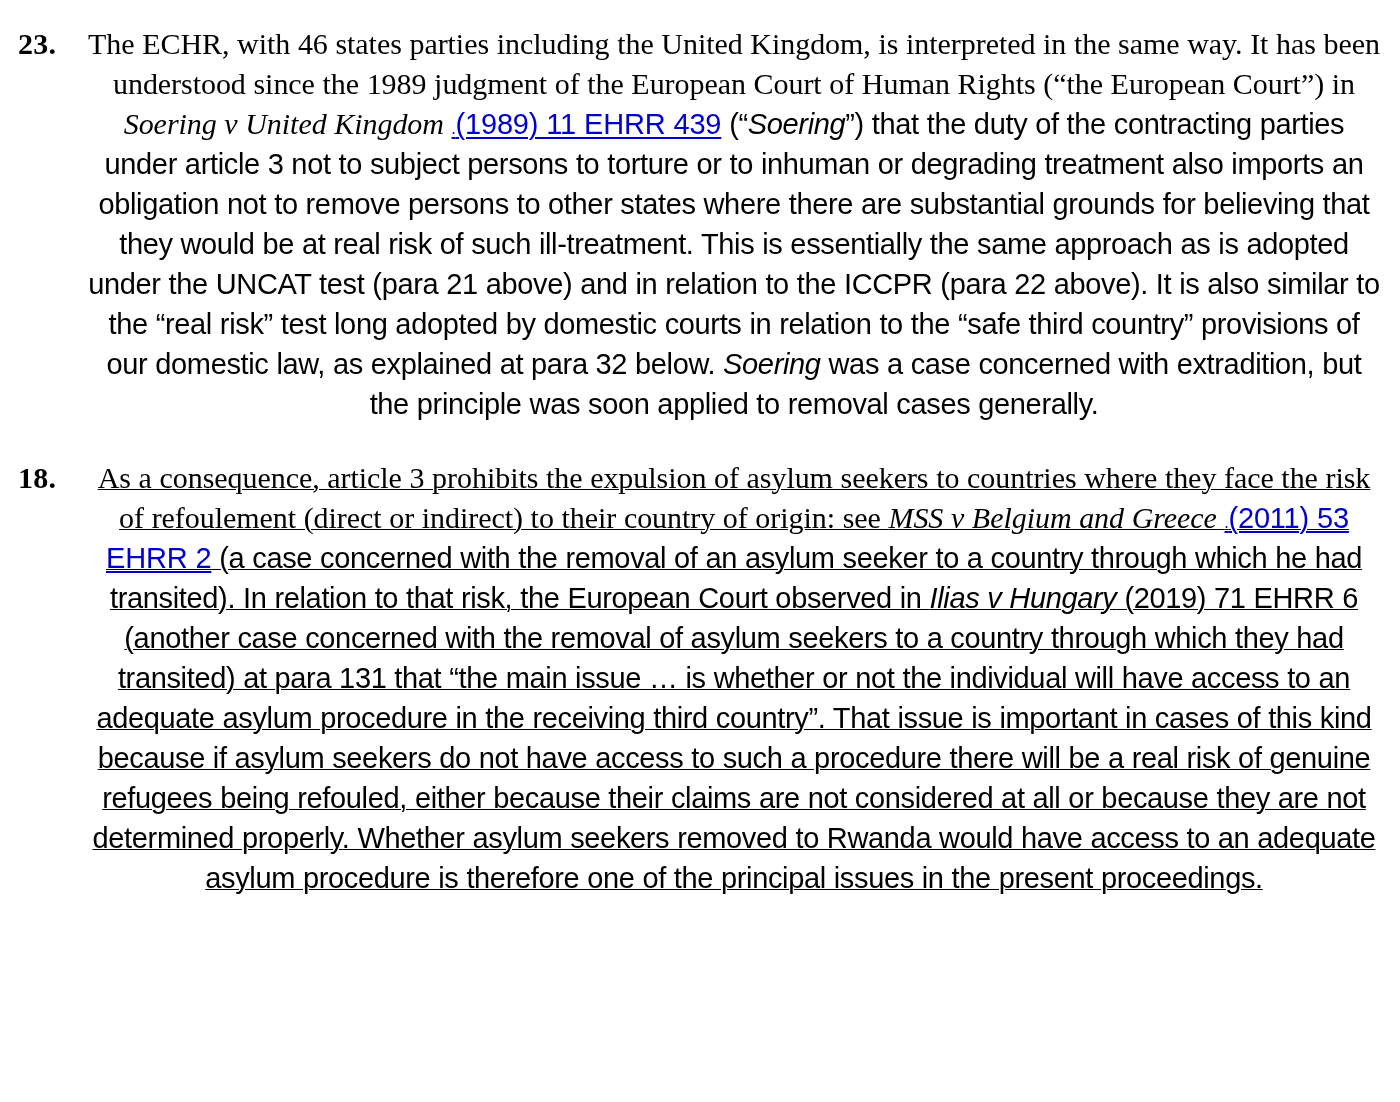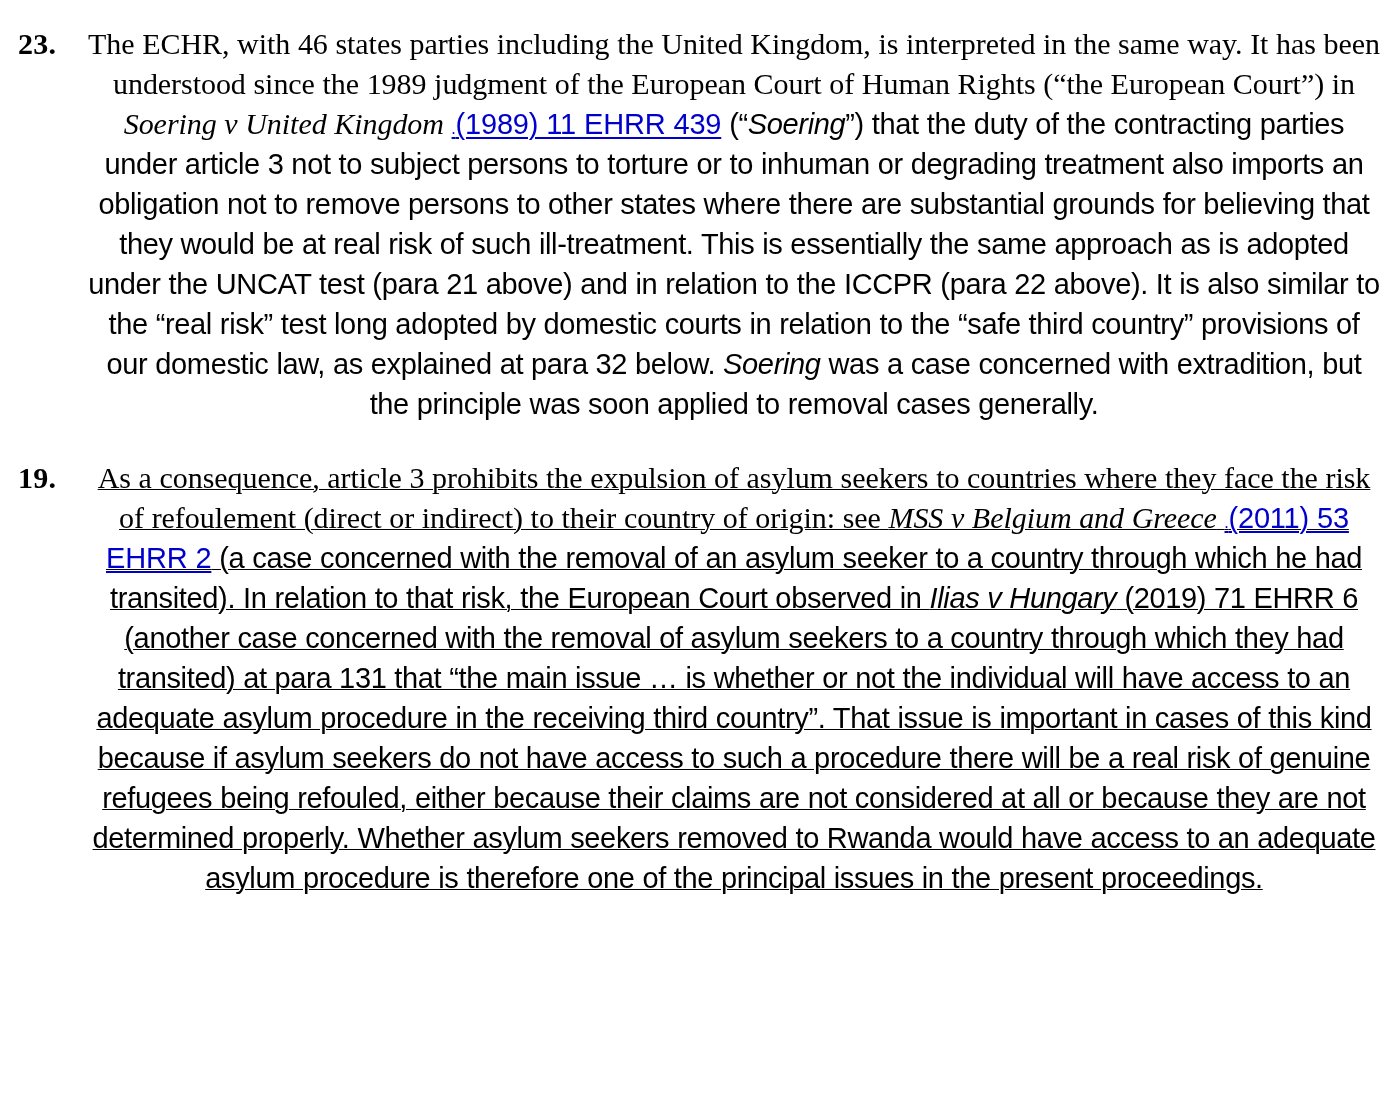--- a/index.html
+++ b/index.html
@@ -91,18 +91,18 @@
 
 <div class="page">
 
   <div class="para" id="para-23">
     <span class="para-number">23.</span>
 
     <span class="para-body"><span class="serif">The ECHR, with 46 states parties including the United Kingdom, is interpreted in the same way. It has been understood since the 1989 judgment of the European Court of Human Rights (“the European Court”) in </span><i class="serif">Soering v United Kingdom</i><span class="serif"> </span><span class="link-lead">.</span><a class="link" href="#">(1989) 11 EHRR 439</a><span class="sans"> (“</span><i class="sans">Soering</i><span class="sans">”) that the duty of the contracting parties under article 3 not to subject persons to torture or to inhuman or degrading treatment also imports an obligation not to remove persons to other states where there are substantial grounds for believing that they would be at real risk of such ill-treatment. This is essentially the same approach as is adopted under the UNCAT test (para 21 above) and in relation to the ICCPR (para 22 above). It is also similar to the “real risk” test long adopted by domestic courts in relation to the “safe third country” provisions of our domestic law, as explained at para 32 below. </span><i class="sans">Soering</i><span class="sans"> was a case concerned with extradition, but the principle was soon applied to removal cases generally.</span></span>
   </div>
 
   <div class="para" id="para-24">
-    <span class="para-number">19.</span>
+    <span class="para-number">18.</span>
 
     <span class="para-body"><span class="serif">As a consequence, article 3 prohibits the expulsion of asylum seekers to countries where they face the risk of refoulement (direct or indirect) to their country of origin: see </span><i class="serif">MSS v Belgium and Greece</i><span class="serif"> </span><span class="link-lead">.</span><a class="link" href="#">(2011) 53 EHRR 2</a><span class="sans"> (a case concerned with the removal of an asylum seeker to a country through which he had transited). In relation to that risk, the European Court observed in </span><i class="sans">Ilias v Hungary</i><span class="sans"> (2019) 71 EHRR 6 (another case concerned with the removal of asylum seekers to a country through which they had transited) at para 131 that “the main issue … is whether or not the individual will have access to an adequate asylum procedure in the receiving third country”. That issue is important in cases of this kind because if asylum seekers do not have access to such a procedure there will be a real risk of genuine refugees being refouled, either because their claims are not considered at all or because they are not determined properly. Whether asylum seekers removed to Rwanda would have access to an adequate asylum procedure is therefore one of the principal issues in the present proceedings.</span></span>
   </div>
 
 </div>
 
 </body></html>

